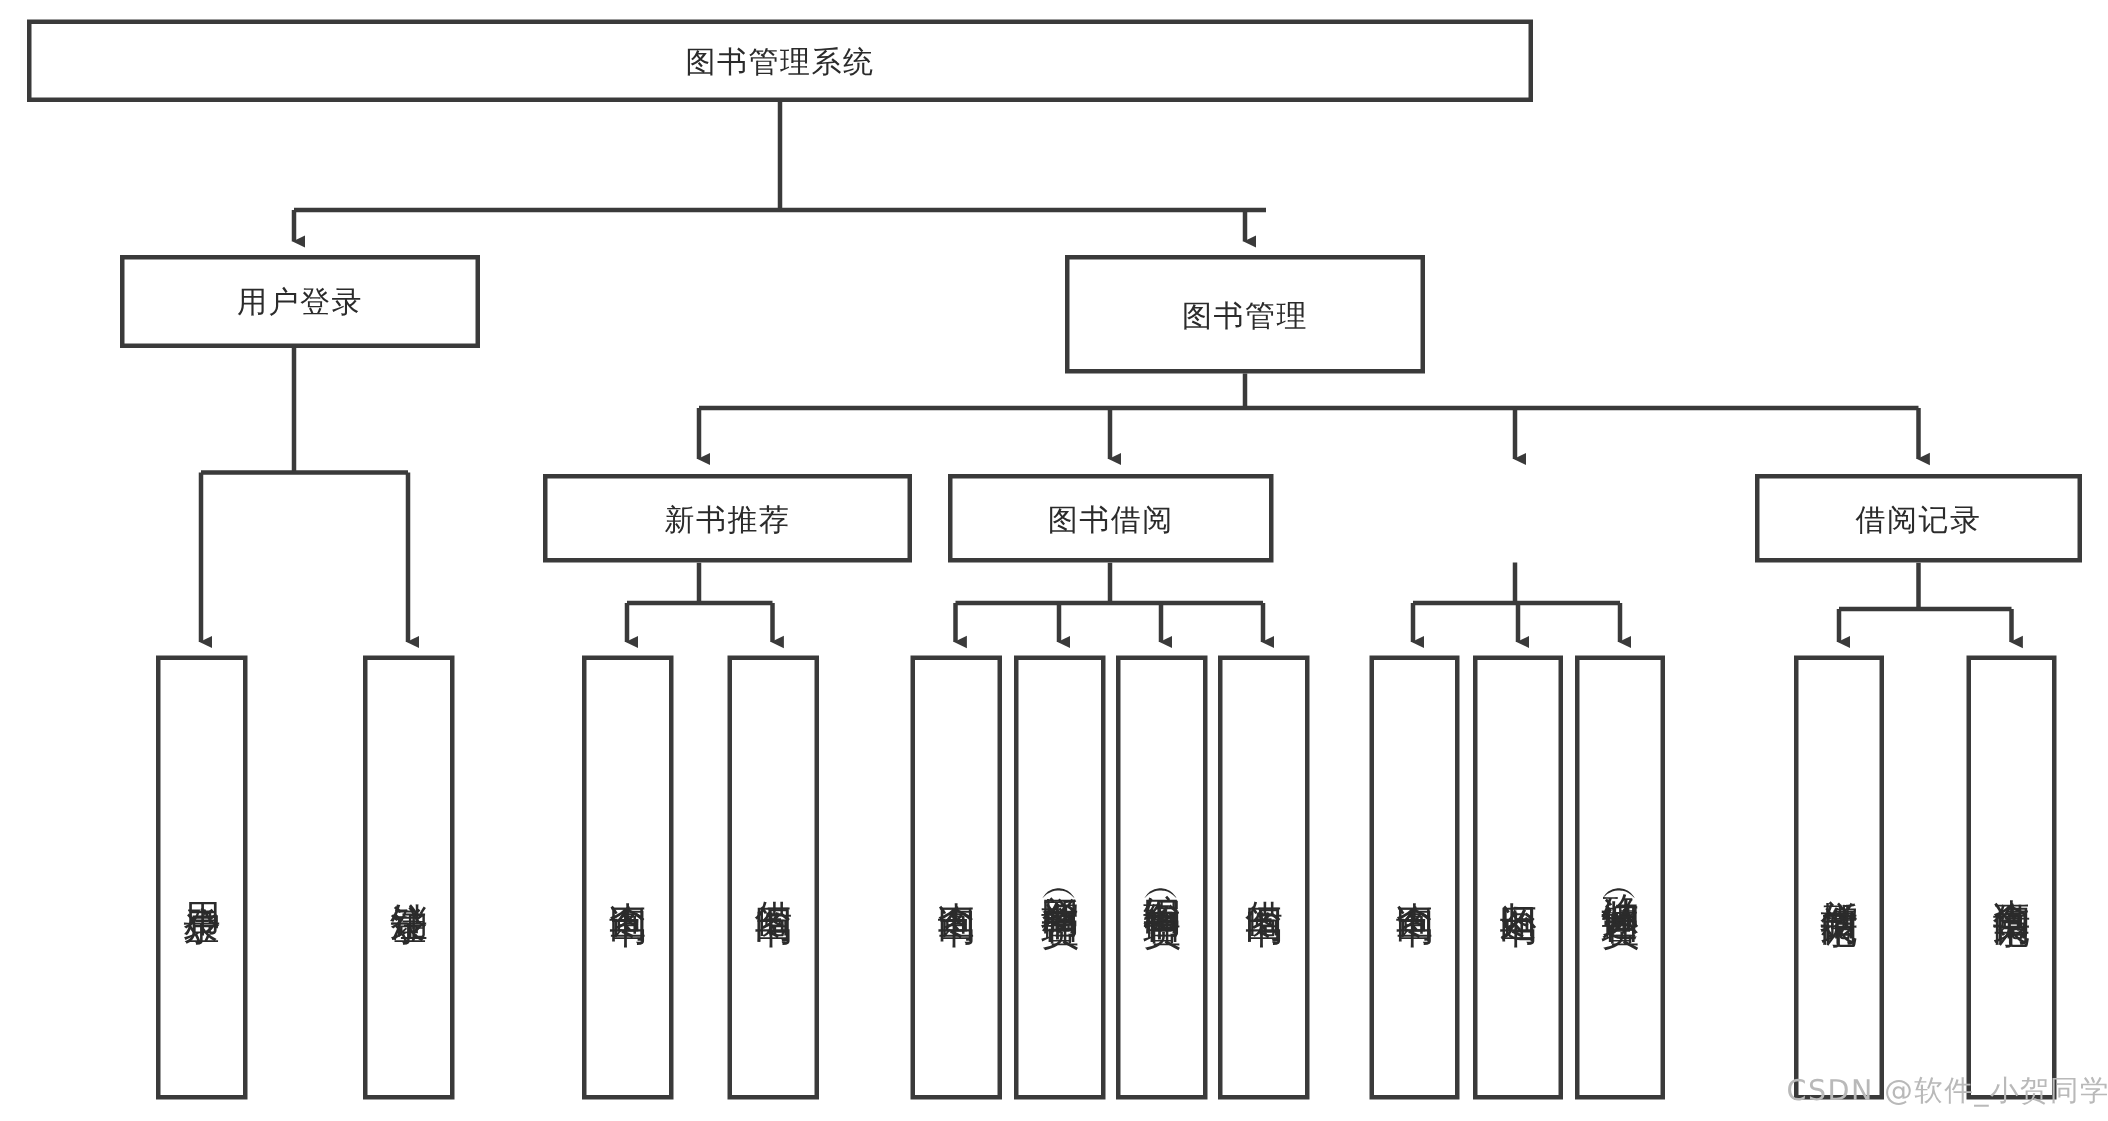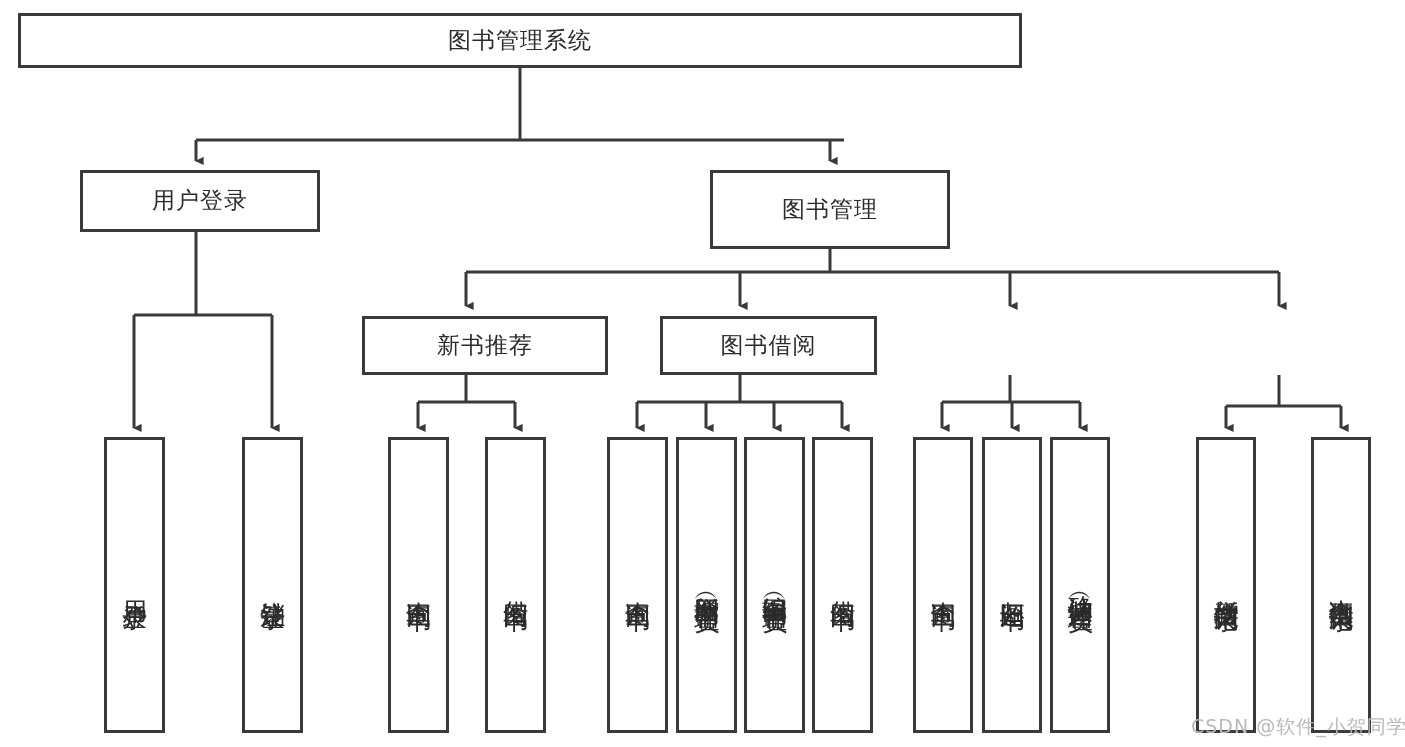--- a/index.html
+++ b/index.html
@@ -26,21 +26,21 @@
     position: absolute;
     box-sizing: border-box;
     border: 3px solid #3a3a3a;
     background: #ffffff;
     display: flex;
     align-items: center;
     justify-content: center;
     color: #2b2b2b;
   }
   .node.horiz {
-    font-size: 23px;
+    font-size: 20px;
     line-height: 1.2;
     letter-spacing: 1px;
   }
   .node.vert {
     writing-mode: vertical-rl;
     text-orientation: upright;
     font-size: 25px;
     line-height: 1.25;
     letter-spacing: 2px;
     padding: 6px 0;
@@ -122,22 +122,25 @@
   <div class="node horiz" style="left:80px; top:170px; width:240px; height:62px;">
     <span>用户登录</span>
   </div>
   <div class="node horiz" style="left:710px; top:170px; width:240px; height:79px;">
     <span>图书管理</span>
   </div>
 
   <div class="node horiz" style="left:362px; top:316px; width:246px; height:59px;text-align:right;">
     <span>新书推荐</span>
   </div>
-  <div class="node horiz" style="left:660px; top:316px; width:217px; height:59px;">
+  <div class="node horiz" style="left:632px; top:316px; width:217px; height:59px;">
     <span>图书借阅</span>
+  </div>
+  <div class="node horiz" style="left:1170px; top:316px; width:218px; height:59px;">
+    <span>借阅记录</span>
   </div>
 
   <div class="node vert" style="left:104px; top:437px; width:61px; height:296px;">
     <span class="vtext">用户登录</span>
   </div>
   <div class="node vert" style="left:242px; top:437px; width:61px; height:296px;">
     <span class="vtext">注销登录</span>
   </div>
 
   <div class="node vert" style="left:388px; top:437px; width:61px; height:296px;">

